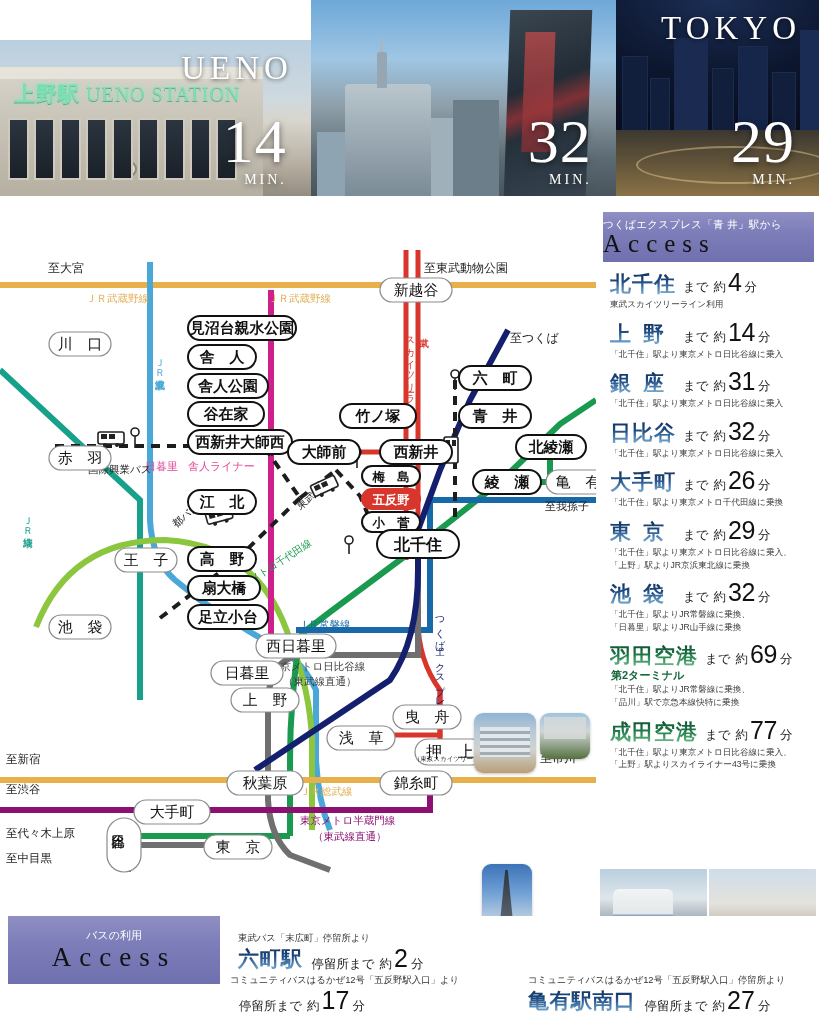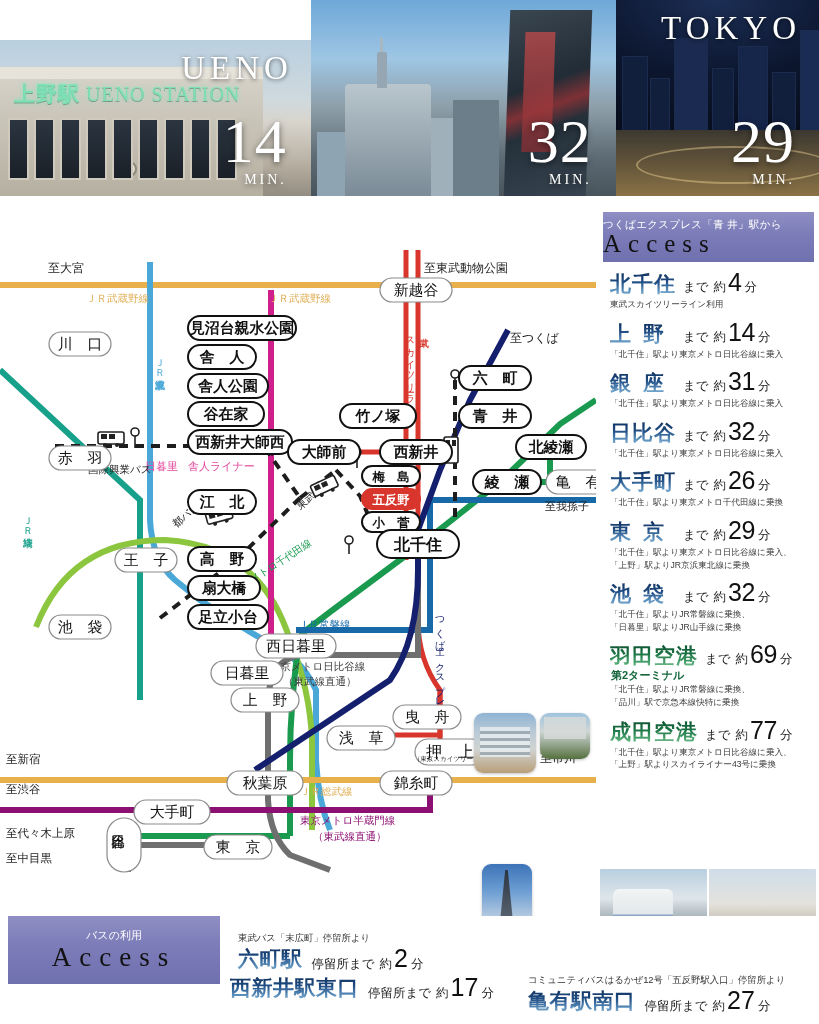--- a/index.html
+++ b/index.html
@@ -615,22 +615,22 @@
         <div class="bus-from">東武バス「末広町」停留所より</div>
         <div class="bus-row">
           <span class="bus-name">六町駅</span>
           <span class="bus-mid">停留所まで</span>
           <span class="bus-yaku">約</span>
           <span class="bus-num">2</span>
           <span class="bus-fun">分</span>
         </div>
       </div>
       <div class="bus-item" style="left: 230px; top: 58px;">
+        <div class="bus-from">コミュニティバスはるかぜ12号「五反野駅入口」より</div>
         <div class="bus-row">
-          <span class="bus-name">西新井駅東口</span>
           <span class="bus-mid">停留所まで</span>
           <span class="bus-yaku">約</span>
           <span class="bus-num">17</span>
           <span class="bus-fun">分</span>
         </div>
       </div>
       <div class="bus-item" style="left: 528px; top: 58px;">
         <div class="bus-from">コミュニティバスはるかぜ12号「五反野駅入口」停留所より</div>
         <div class="bus-row">
           <span class="bus-name">亀有駅南口</span>

